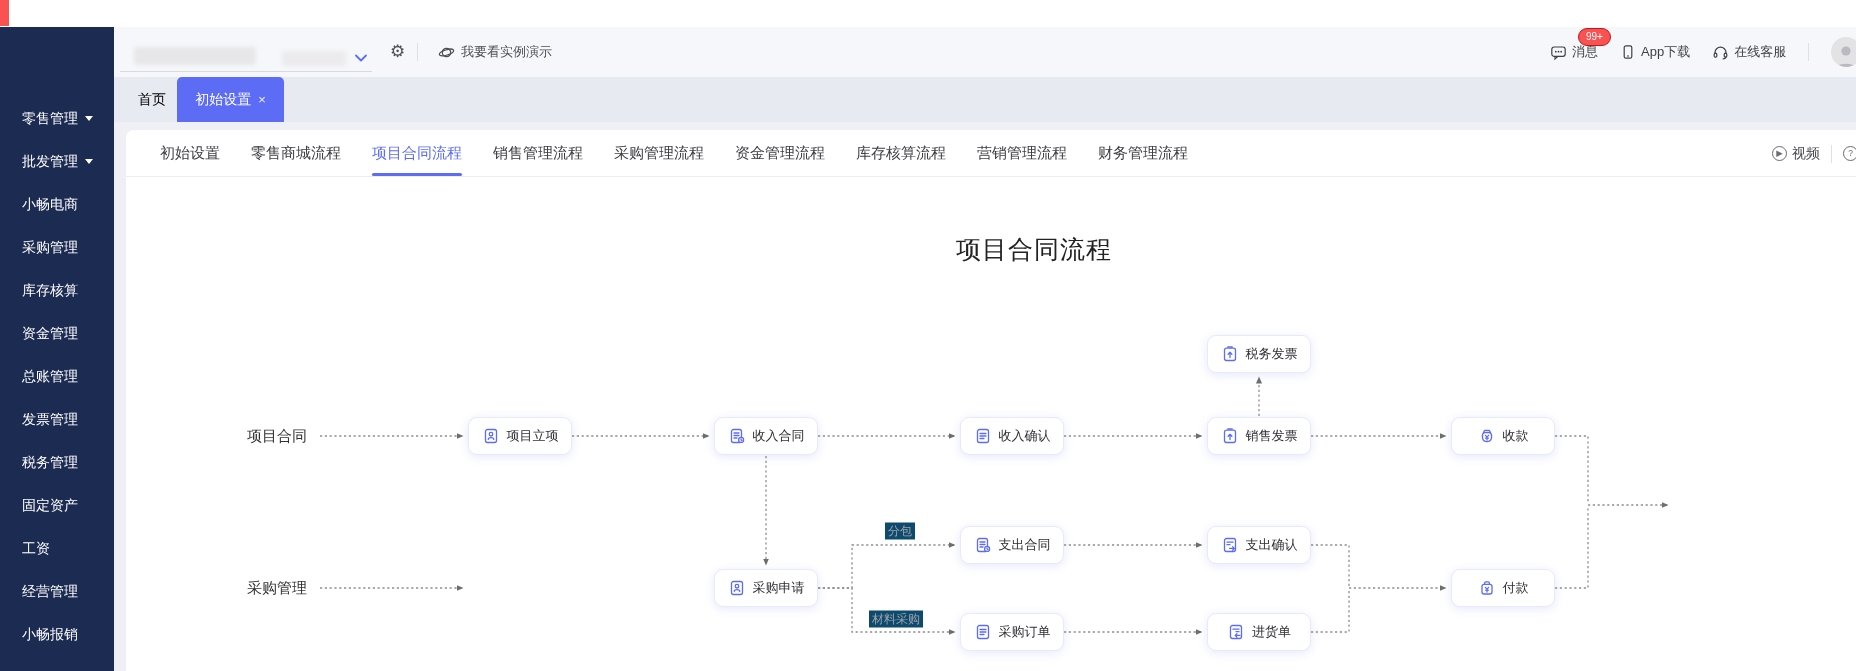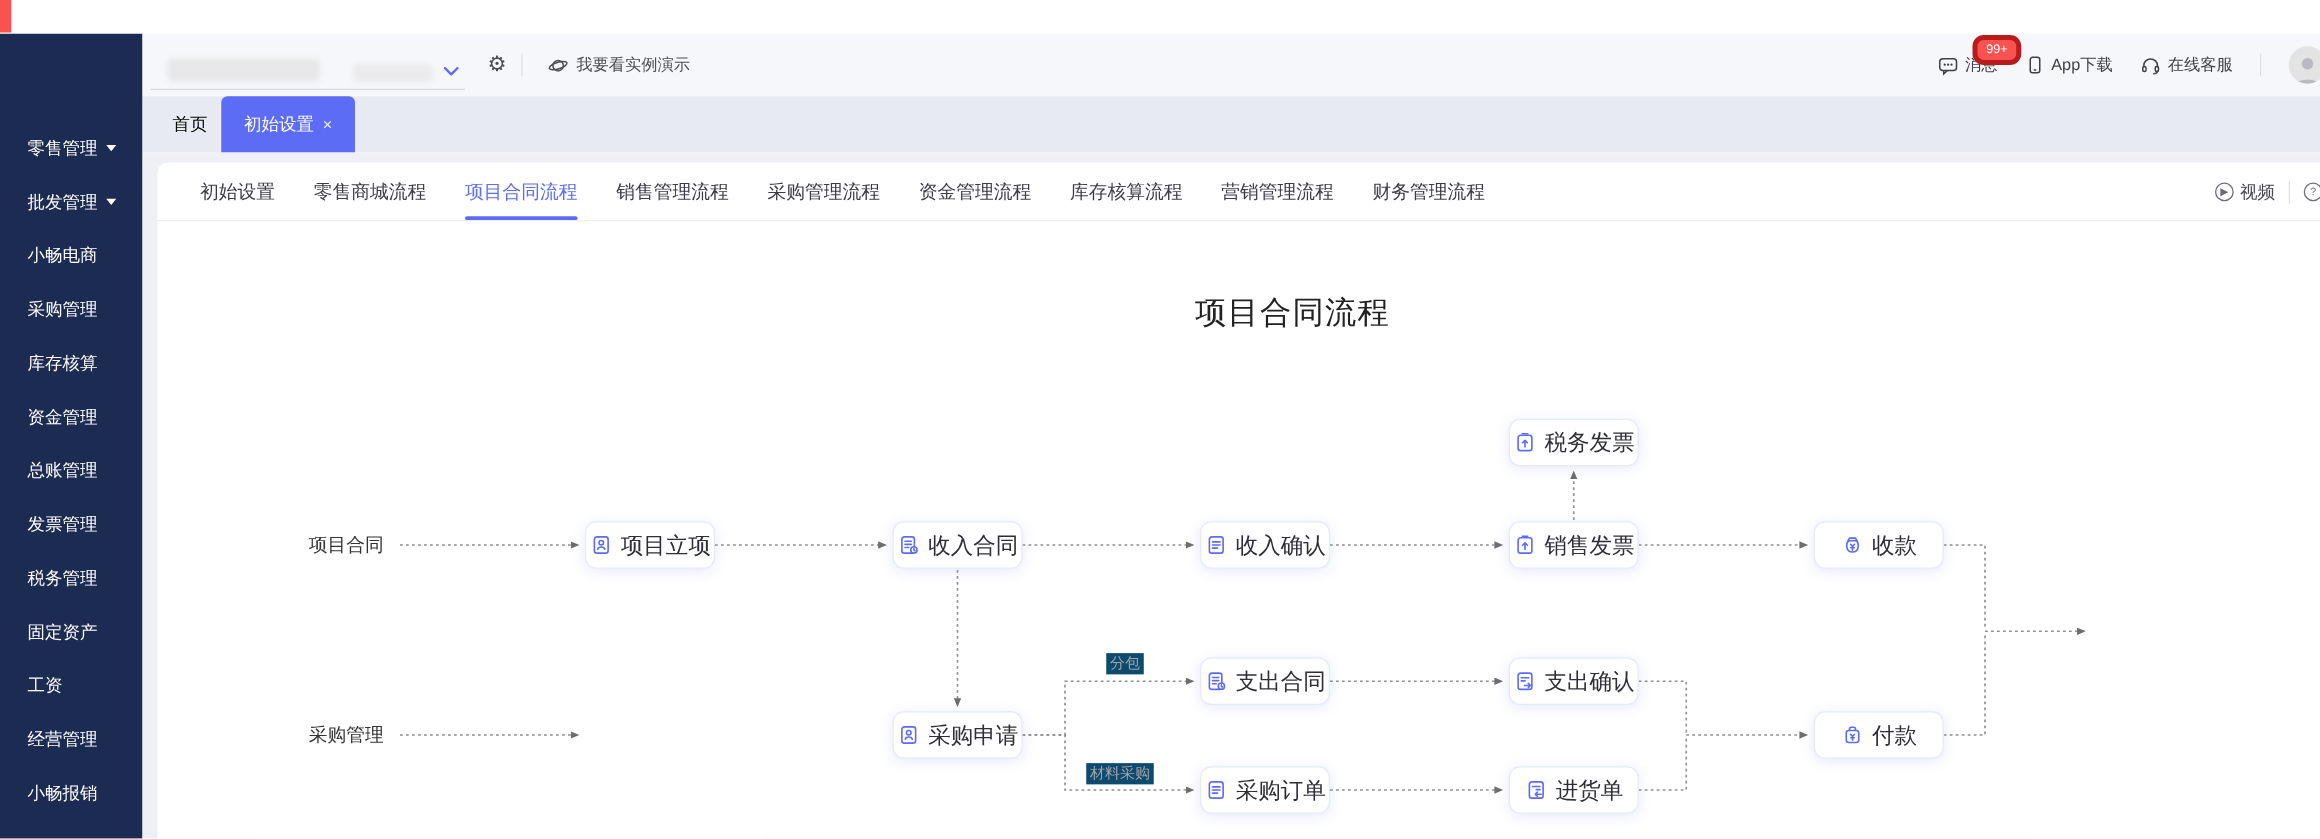--- a/index.html
+++ b/index.html
@@ -26,21 +26,21 @@
   .header{position:absolute; left:114px; top:27px; width:1742px; height:50px; background:#f6f7fa;}
   .acct{position:absolute; left:6px; top:13px; width:252px; height:32px; border-bottom:1px solid #d9d9de; cursor:pointer;}
   .blur1{position:absolute; left:14px; top:7px; width:122px; height:18px; background:#e7e7ea; border-radius:4px; filter:blur(2px);}
   .blur2{position:absolute; left:162px; top:11px; width:64px; height:15px; background:#ebebee; border-radius:4px; filter:blur(2px);}
   .chev{position:absolute; right:4px; top:9px;}
   .gear{position:absolute; left:276px; top:13px; font-size:17px; color:#4f4f55; cursor:pointer; line-height:24px;}
   .hdr-div{position:absolute; left:303px; top:16px; width:1px; height:18px; background:#e0e0e4;}
   .demo{position:absolute; left:324px; top:14px; height:22px; display:flex; align-items:center; gap:6px; font-size:13px; color:#4c4c52; cursor:pointer; white-space:nowrap;}
   .hdr-right{position:absolute; left:1436px; top:0; height:50px; display:flex; align-items:center; gap:22px; white-space:nowrap;}
   .hdr-item{display:flex; align-items:center; gap:5px; font-size:13px; color:#3f3f45; cursor:pointer; position:relative;}
-  .badge{position:absolute; left:28px; top:-15px; background:var(--badge); color:#fff; font-size:10px; line-height:14px; padding:1px 7px; border-radius:9px; border:4px solid #b91c1c;}
+  .badge{position:absolute; left:28px; top:-15px; background:var(--badge); color:#fff; font-size:10px; line-height:14px; padding:1px 7px; border-radius:9px; border:1px solid #b91c1c;}
   .vdiv{width:1px; height:18px; background:#e0e0e4;}
   .avatar{width:30px; height:30px; border-radius:50%; background:#e3e3e6; display:flex; align-items:flex-end; justify-content:center; overflow:hidden; cursor:pointer;}
 
   
   .tabstrip{position:absolute; left:114px; top:77px; width:1742px; height:45px; background:#e7eaf1;}
   .tab-home{position:absolute; left:12px; top:0; width:52px; height:45px; line-height:45px; text-align:center; font-size:14px; color:#000000; cursor:pointer;}
   .tab-current{position:absolute; left:63px; top:0; width:107px; height:45px; background:var(--accent); border-radius:5px 5px 0 0; color:#fff; font-size:14px; display:flex; align-items:center; justify-content:center; gap:7px; cursor:pointer;}
   .tab-close{font-size:13px; opacity:.9; cursor:pointer;}
 
   
@@ -52,21 +52,21 @@
   .subnav-item.active::after{content:""; position:absolute; left:0; right:0; bottom:0; height:3px; background:var(--accent); border-radius:2px;}
   .nav-tools{position:absolute; left:1646px; top:0; height:47px; display:flex; align-items:center; gap:7px; font-size:14px; color:#47474d;}
   .circ-ic{width:15px; height:15px; border:1px solid #6b6b72; border-radius:50%; display:inline-flex; align-items:center; justify-content:center; font-size:8.5px; color:#6b6b72; line-height:1;}
   .nav-tools .vdiv{margin:0 4px;}
   .tool{display:flex; align-items:center; gap:5px; cursor:pointer; white-space:nowrap;}
 
   
   .flow{position:absolute; left:0; top:0; width:1856px; height:671px; pointer-events:none;}
   .flow svg.edges{position:absolute; left:0; top:0;}
   .flow-title{position:absolute; left:1034px; top:233px; transform:translateX(-50%); font-size:25px; color:#222; font-weight:500; letter-spacing:1px; white-space:nowrap;}
-  .flow-node{position:absolute; width:104px; height:38px; margin-left:-52px; margin-top:-19px; background:#fff; border:1px solid #e7eaf8; border-radius:9px; box-shadow:0 2px 10px rgba(99,112,240,.16); display:flex; align-items:center; justify-content:center; gap:7px; font-size:18px; color:#2e2e34; pointer-events:auto; cursor:pointer; white-space:nowrap; z-index:2;}
+  .flow-node{position:absolute; width:104px; height:38px; margin-left:-52px; margin-top:-19px; background:#fff; border:1px solid #e7eaf8; border-radius:9px; box-shadow:0 2px 10px rgba(99,112,240,.16); display:flex; align-items:center; justify-content:center; gap:7px; font-size:13px; color:#2e2e34; pointer-events:auto; cursor:pointer; white-space:nowrap; z-index:2;}
   .flow-node.wide{width:148px; margin-left:-74px;}
   .flow-node .nicon{display:inline-flex; width:18px; height:18px;}
   .row-label{position:absolute; transform:translate(-50%,-50%); font-size:15px; color:#333; white-space:nowrap; z-index:2;}
   .branch-label{position:absolute; transform:translate(-50%,-50%); font-size:12px; color:#a3a3a8; background:#0c4a6e; padding:0 3px; white-space:nowrap; z-index:2;}
 </style>
 </head>
 <body>
 
 <div class="stage">
 

